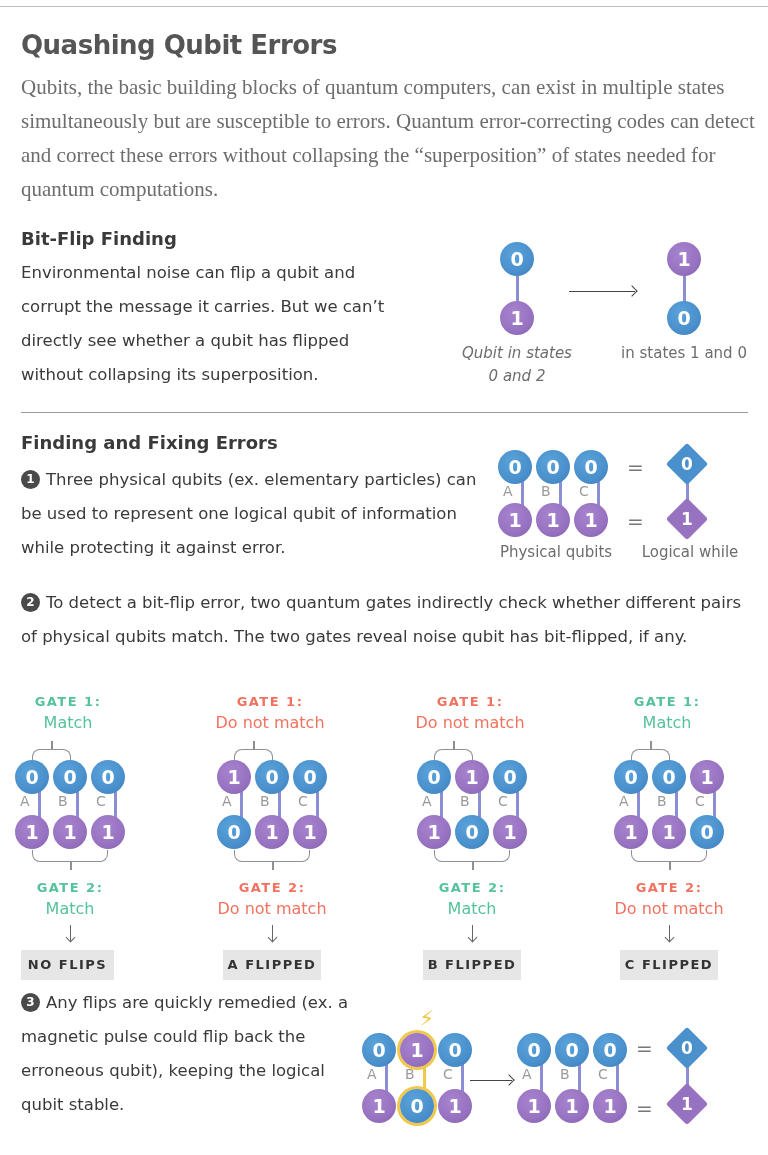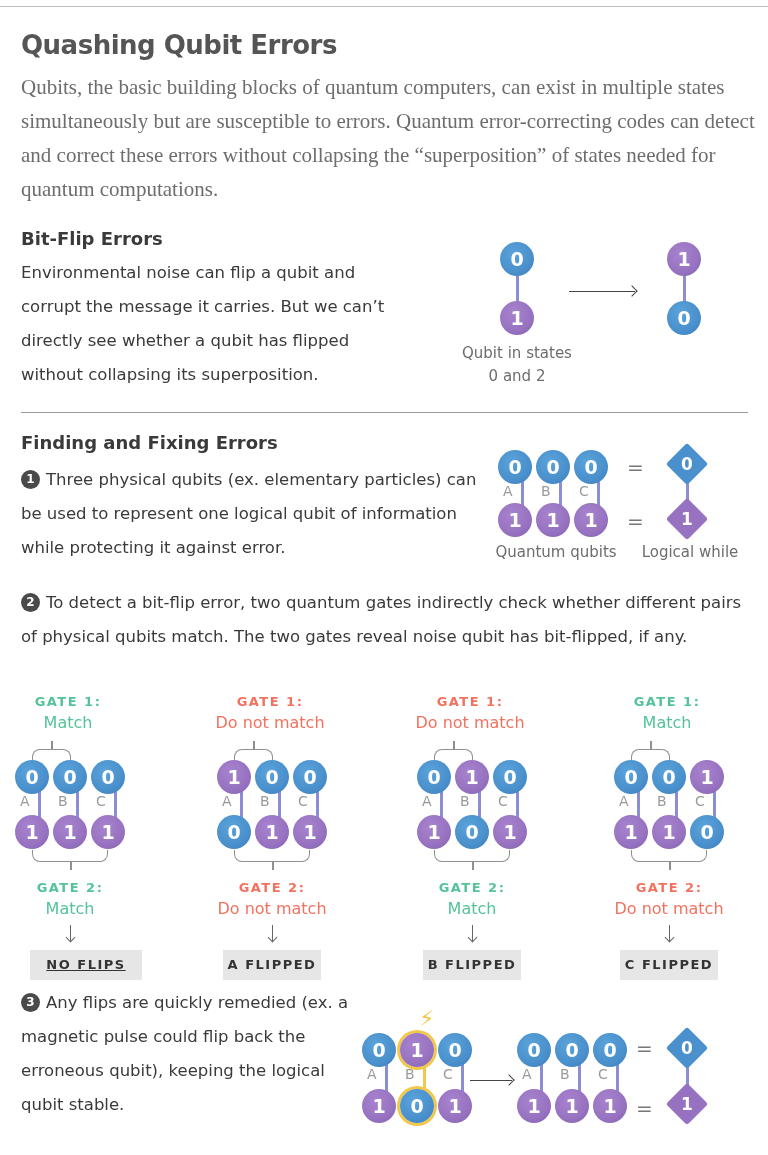--- a/index.html
+++ b/index.html
@@ -43,38 +43,39 @@
   .result { position: absolute; background: #e6e6e6; font-size: 13px; font-weight: bold; letter-spacing: 1.5px; color: #333; text-align: center; height: 30px; line-height: 30px; }
   .bolt { position: absolute; color: #f2c84b; font-size: 22px; }
 </style>
 </head>
 <body>
 
 <div class="topline"></div>
 <div class="title">Quashing Qubit Errors</div>
 <div class="intro">Qubits, the basic building blocks of quantum computers, can exist in multiple states simultaneously but are susceptible to errors. Quantum error-correcting codes can detect and correct these errors without collapsing the “superposition” of states needed for quantum computations.</div>
 
-<div class="h2" style="top:228px;">Bit-Flip Errors</div>
+<div class="h2" style="top:228px;">Bit-Flip Finding</div>
 <div class="para" style="top:256px; width:395px;">Environmental noise can flip a qubit and corrupt the message it carries. But we can’t directly see whether a qubit has flipped without collapsing its superposition.</div>
 
 <div>
   <div class="tie" style="left:516px; top:270px; height:35px;"></div>
   <div class="q b" style="left:500px; top:242px;">0</div>
   <div class="q p" style="left:500px; top:301px;">1</div>
-  <div class="cap" style="left:447px; top:342px; width:140px;">
+  <div class="cap" style="left:447px; top:342px; width:140px;font-style:italic;">
     <div>Qubit in states</div>
       <div>0 and 2</div>
   </div>
 </div>
 <div class="arrow" style="left:569px; top:291px; width:66px;"></div>
 <div>
   <div class="tie" style="left:683px; top:270px; height:35px;"></div>
   <div class="q p" style="left:667px; top:242px;">1</div>
   <div class="q b" style="left:667px; top:301px;">0</div>
   <div class="cap" style="left:604px; top:342px; width:160px;">
+      <div>in states 1 and 0</div>
   </div>
 </div>
 
 <div class="divider"></div>
 
 <div class="h2" style="top:432px;">Finding and Fixing Errors</div>
 <div class="para" style="top:463px; width:470px;">
   <span class="num">1</span><span>Three physical qubits (ex. elementary particles) can be used to represent one logical qubit of information while protecting it against error.</span>
 </div>
 
@@ -94,21 +95,21 @@
   </div>
 <div class="eq" style="left:627px; top:455px;">=</div>
 <div class="eq" style="left:627px; top:509px;">=</div>
 <div class="tie" style="left:686px; top:478px; height:28px;"></div>
 <div class="dia b" style="left:672px; top:449px;">
     <span>0</span>
   </div>
 <div class="dia p" style="left:672px; top:504px;">
     <span>1</span>
   </div>
-<div class="cap" style="left:486px; top:541px; width:140px;">Quantum qubits</div>
+<div class="cap" style="left:486px; top:541px; width:140px;">Physical qubits</div>
 <div class="cap" style="left:630px; top:541px; width:120px;">Logical while</div>
 
 <div class="para" style="top:586px; width:730px;">
   <span class="num">2</span><span>To detect a bit-flip error, two quantum gates indirectly check whether different pairs of physical qubits match. The two gates reveal noise qubit has bit-flipped, if any.</span>
 </div>
 
 <div id="cases">
     <div class="gate" style="left: -22px; top: 694px;">
       <div class="g green">GATE 1:</div>
       <div class="r green">Match</div>
@@ -127,21 +128,21 @@
     <div class="lbl" style="left: 96px; top: 793px;">C</div>
     <div class="q b" style="left: 91px; top: 760px;">0</div>
     <div class="q p" style="left: 91px; top: 815px;">1</div>
     <div class="brace brace-bot" style="left: 32px; top: 850px; width: 76px;"></div>
     <div class="stem" style="left: 70px; top: 861px; height: 9px;"></div>
     <div class="gate" style="left: -20px; top: 880px;">
       <div class="g green">GATE 2:</div>
       <div class="r green">Match</div>
     </div>
     <div class="darrow" style="left: 70px; top: 925px;"></div>
-    <div class="result" style="left: 30px; top: 950px; width: 112px; text-decoration: underline;">NO FLIPS</div>
+    <div class="result" style="left: 21px; top: 950px; width: 93px;">NO FLIPS</div>
     <div class="gate" style="left: 180px; top: 694px;">
       <div class="g red">GATE 1:</div>
       <div class="r red">Do not match</div>
     </div>
     <div class="brace brace-top" style="left: 234px; top: 749px; width: 39px;"></div>
     <div class="stem" style="left: 253px; top: 741px; height: 9px;"></div>
     <div class="tie" style="left: 240px; top: 788px; height: 35px;"></div>
     <div class="lbl" style="left: 222px; top: 793px;">A</div>
     <div class="q p" style="left: 217px; top: 760px;">1</div>
     <div class="q b" style="left: 217px; top: 815px;">0</div>

